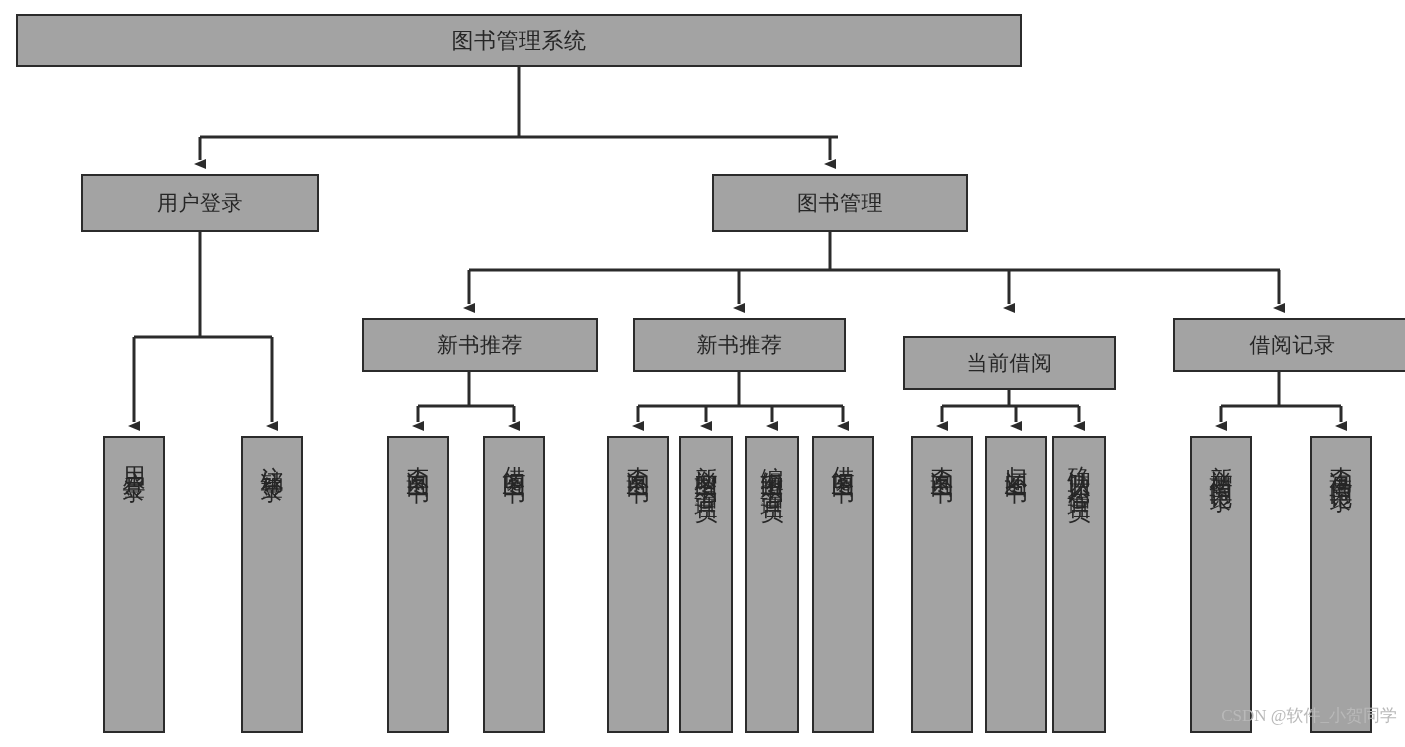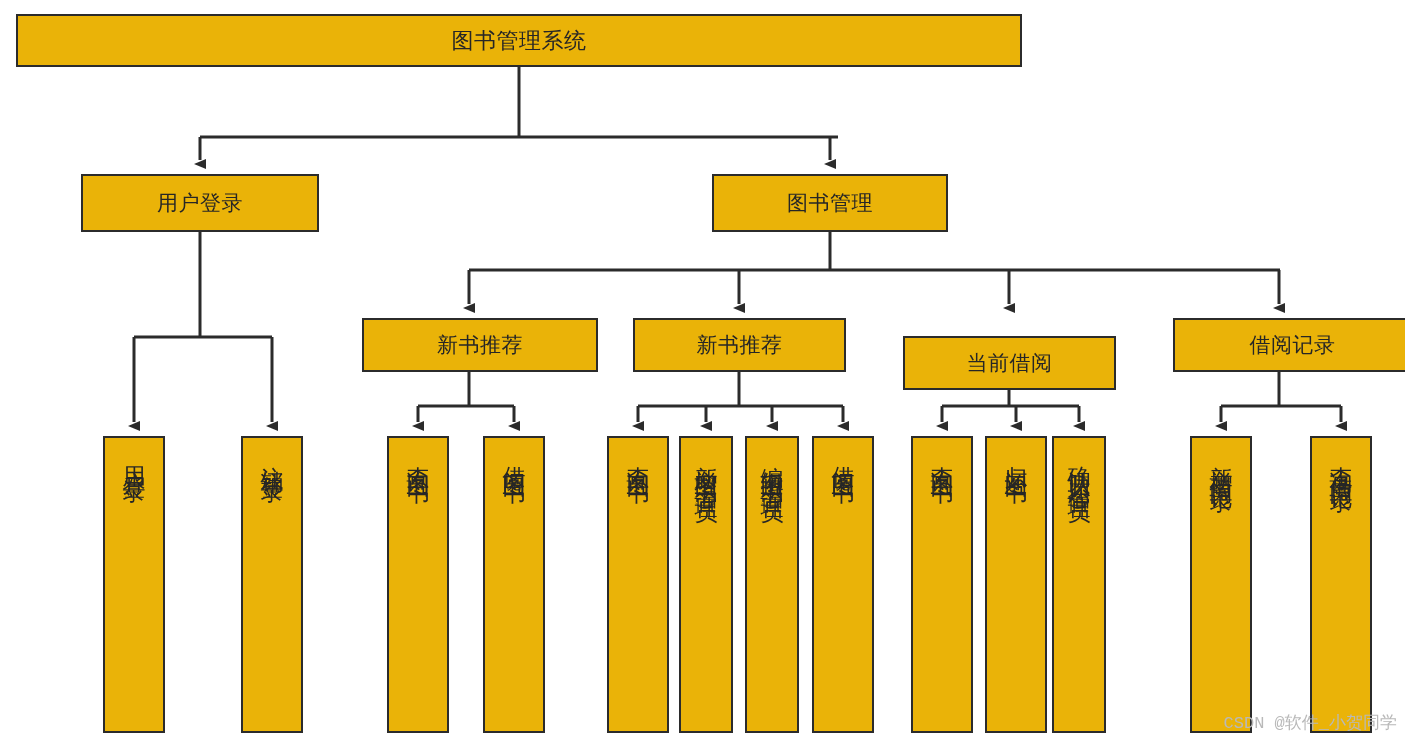--- a/index.html
+++ b/index.html
@@ -22,21 +22,21 @@
     position: absolute;
     left: 0;
     top: 0;
     width: 1405px;
     height: 747px;
     pointer-events: none;
   }
   .node {
     position: absolute;
     box-sizing: border-box;
-    background: #eab308;
+    background: #a3a3a3;
     border: 2px solid #2b2b2b;
     display: flex;
     align-items: center;
     justify-content: center;
     z-index: 2;
   }
   .node-label {
     color: #262626;
     font-family: "Liberation Sans", "DejaVu Sans", sans-serif;
     line-height: 1.18;
@@ -60,24 +60,24 @@
   .node.vert .node-label {
     writing-mode: vertical-rl;
     text-orientation: upright;
     font-size: 23px;
     letter-spacing: 5px;
     line-height: 1;
   }
   #watermark {
     position: absolute;
     right: 8px;
-    bottom: 13px;
+    bottom: 20px;
     color: #b9b9b9;
     font-size: 17px;
-    font-family: Liberation Mono, monospace;
+    font-family: Liberation Serif, serif;
     white-space: nowrap;
     z-index: 5;
     margin-top: 20px;
   }
 </style>
 </head>
 <body>
 
 <div id="diagram-root" style="background: rgb(255, 255, 255);">
 
@@ -131,21 +131,21 @@
     </g>
   </svg>
 
   <div class="node horiz root" style="left: 16px; top: 14px; width: 1006px; height: 53px;">
     <span class="node-label">图书管理系统</span>
   </div>
 
   <div class="node horiz" style="left: 81px; top: 174px; width: 238px; height: 58px;">
     <span class="node-label">用户登录</span>
   </div>
-  <div class="node horiz" style="left: 712px; top: 174px; width: 236px; height: 58px;">
+  <div class="node horiz" style="left: 712px; top: 174px; width: 256px; height: 58px;">
     <span class="node-label">图书管理</span>
   </div>
 
   <div class="node horiz" style="left: 362px; top: 318px; width: 236px; height: 54px;">
     <span class="node-label">新书推荐</span>
   </div>
   <div class="node horiz" style="left: 633px; top: 318px; width: 213px; height: 54px;">
     <span class="node-label">新书推荐</span>
   </div>
   <div class="node horiz" style="left: 903px; top: 336px; width: 213px; height: 54px;">

